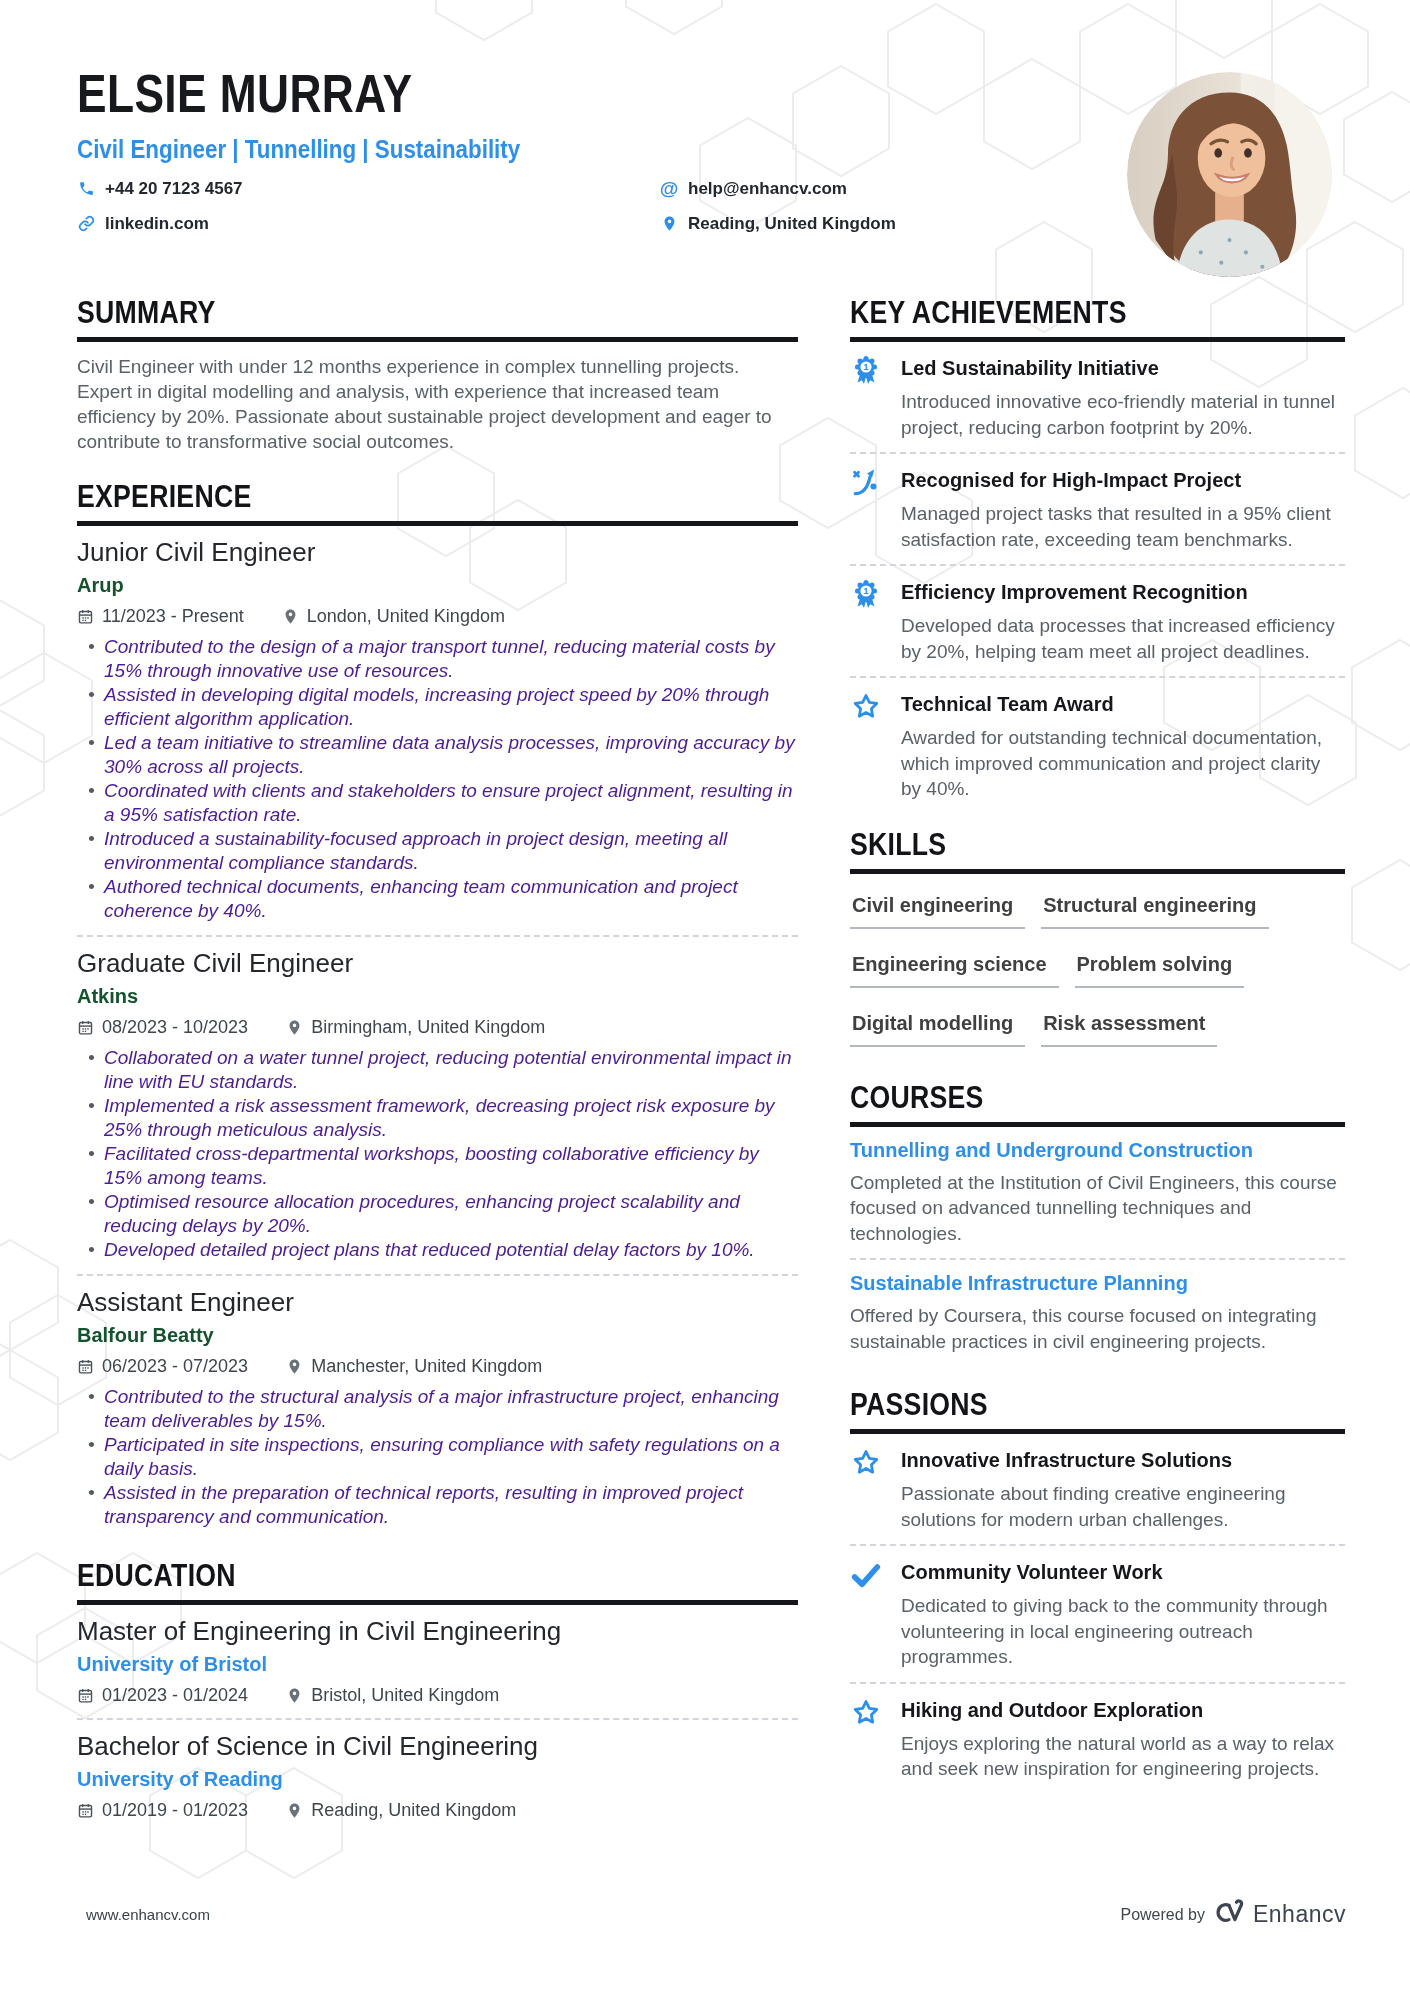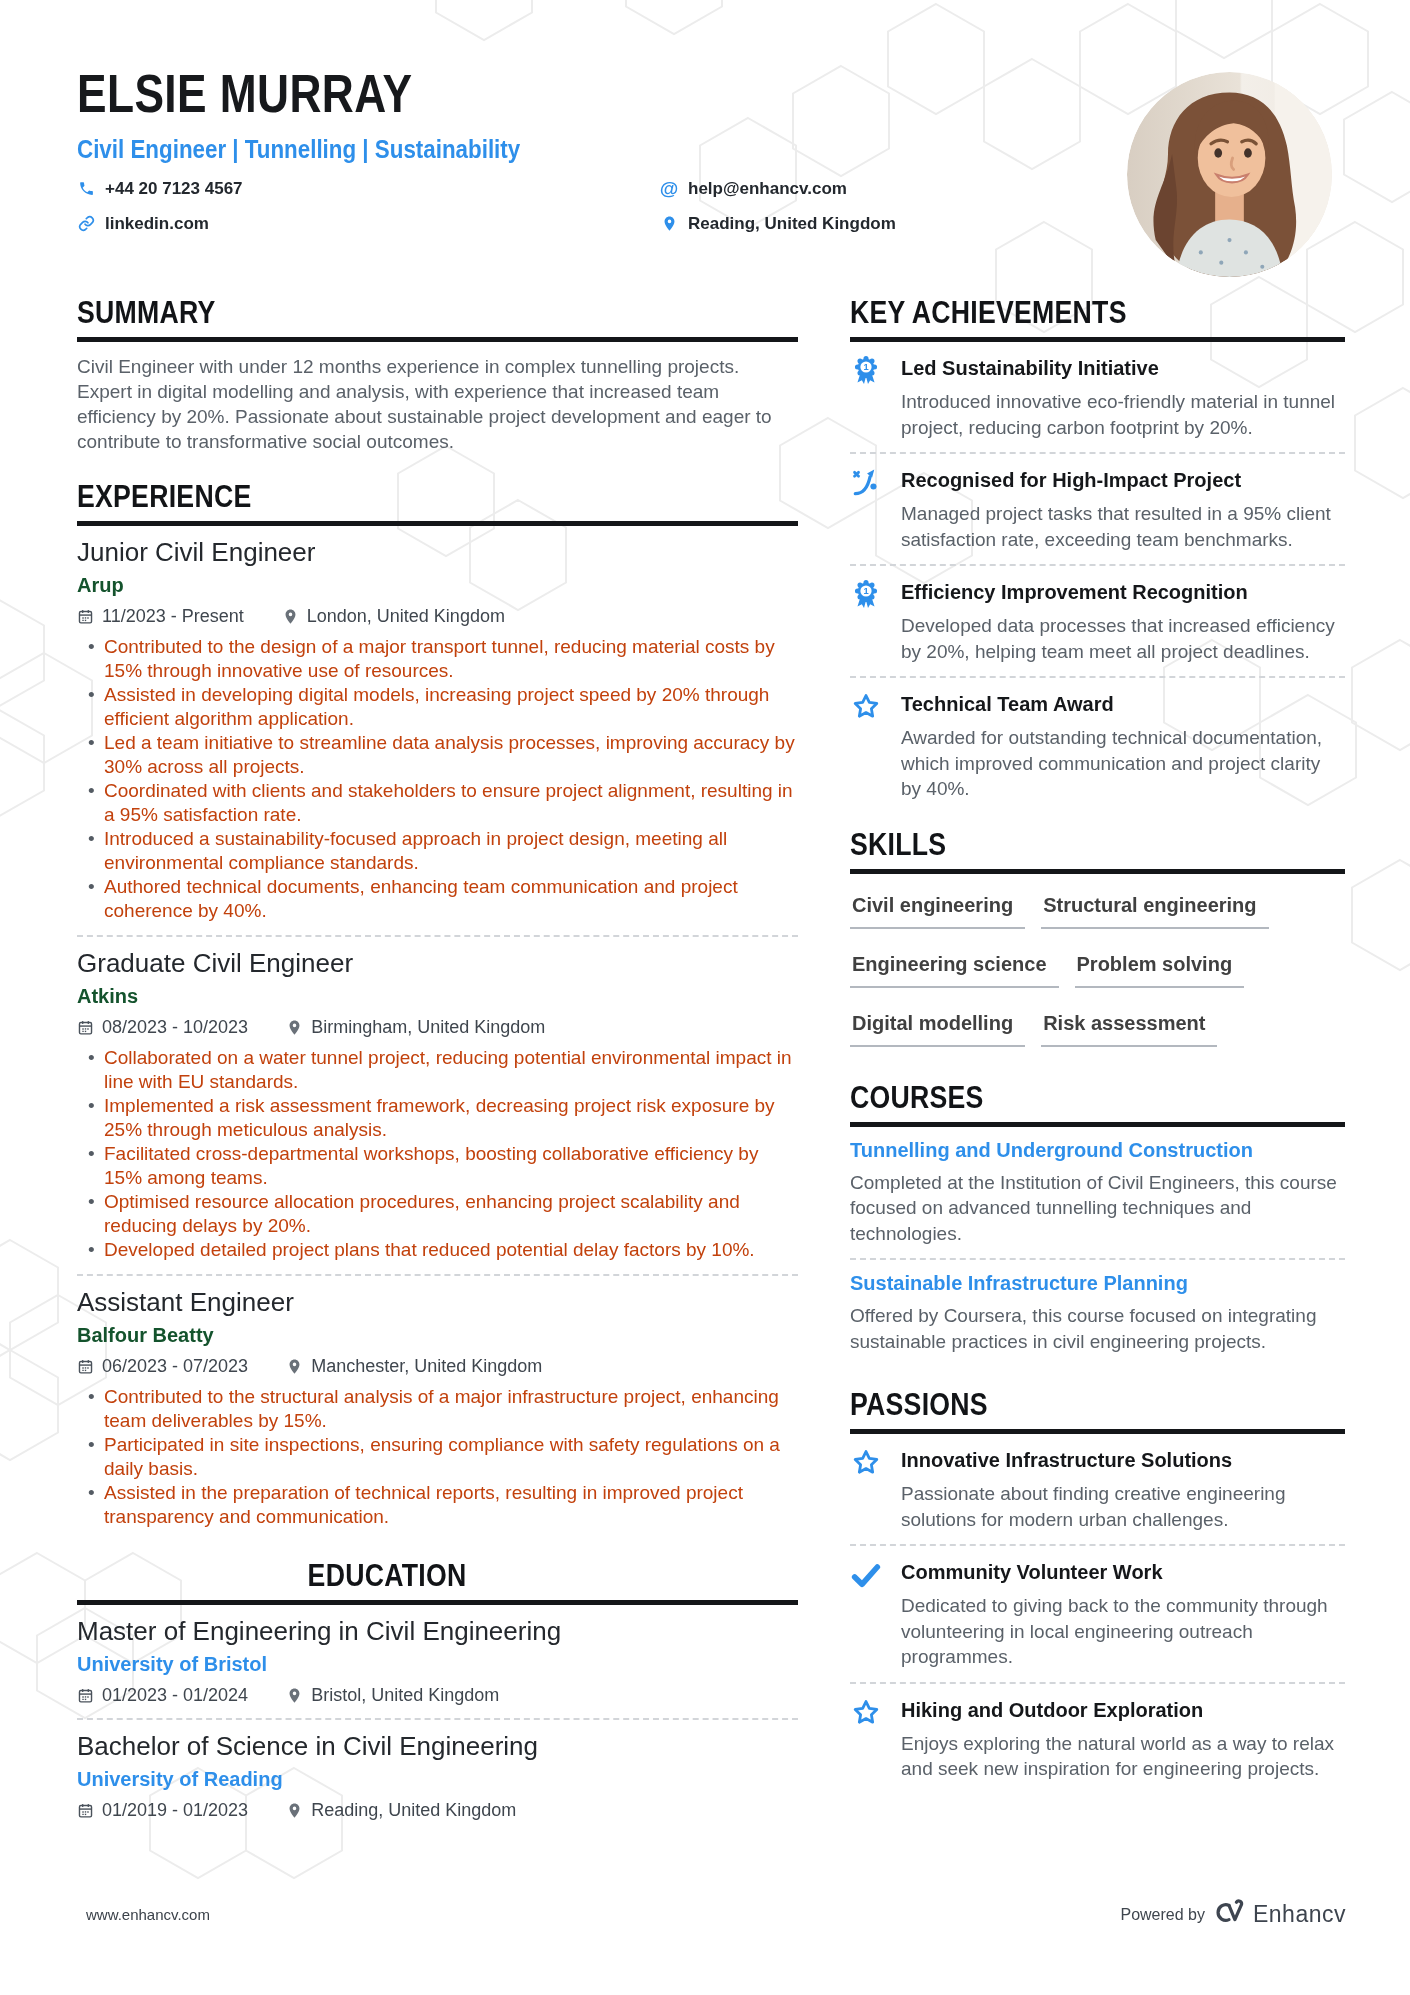--- a/index.html
+++ b/index.html
@@ -47,41 +47,41 @@
 
   
   .summary-text { font-size:19px; line-height:25px; color:#5a6169; margin:10px 0 26px; }
   .job { margin-top:4px; }
   .job-title { font-size:26px; font-weight:400; color:#24282d; line-height:29px; }
   .job-company { font-size:20px; font-weight:700; color:#14532d; margin-top:7px; }
   .job-meta { display:flex; gap:38px; align-items:center; margin-top:9px; font-size:18px; color:#3f464e; }
   .meta-item { display:flex; align-items:center; gap:8px; }
   .micon { width:17px; height:17px; flex:0 0 17px; }
   ul.bullets { margin-top:8px; list-style:none; padding-left:27px; }
-  ul.bullets li { position:relative; font-size:19px; line-height:24px; color:#c2410c; }
+  ul.bullets li { position:relative; font-size:19px; line-height:24px; color:#4c1d95;font-style:italic; }
   ul.bullets li::before { content:"•"; position:absolute; left:-16px; color:#545b63; }
 
   .edu { margin-top:4px; }
   .edu-title { font-size:26px; font-weight:400; color:#24282d; line-height:29px; }
   .edu-school { font-size:20px; font-weight:700; color:#2e8fea; margin-top:7px; }
 
   
   .item { display:flex; gap:18px; }
   .item-icon { width:33px; flex:0 0 33px; padding-top:1px; }
   .item-icon svg { width:32px; height:32px; display:block; }
   .item-body h3 { font-size:20px; font-weight:700; color:#15171a; margin:3px 0 9px; }
   .item-body p { font-size:19px; line-height:25.5px; color:#5a6169; }
 
   .skills { display:flex; flex-wrap:wrap; column-gap:16px; row-gap:24px; margin:20px 0 6px; }
   .skill { font-size:20px; font-weight:700; color:#404040; padding:0 12px 10px 2px; border-bottom:2px solid #b3b8bf; }
 
   .course h3 { font-size:20px; font-weight:700; color:#2e8fea; margin-bottom:8px; }
   .course p { font-size:19px; line-height:25.5px; color:#5a6169; }
 
-  .mt26 { margin-top:26px; } .mt30 { margin-top:30px;text-align:center; } .mt34 { margin-top:34px; }
+  .mt26 { margin-top:26px; } .mt30 { margin-top:30px; } .mt34 { margin-top:34px; }
 
   
   .footer-left { position:absolute; left:86px; top:1906px; font-size:15px; color:#3b424a; }
   .footer-right { position:absolute; right:64px; top:1898px; display:flex; align-items:center; gap:5px; }
   .powered { font-size:16px; color:#3f464e; }
   .brand { font-size:23px; color:#3d444e; letter-spacing:.5px; }
 </style>
 </head>
 <body>
 

